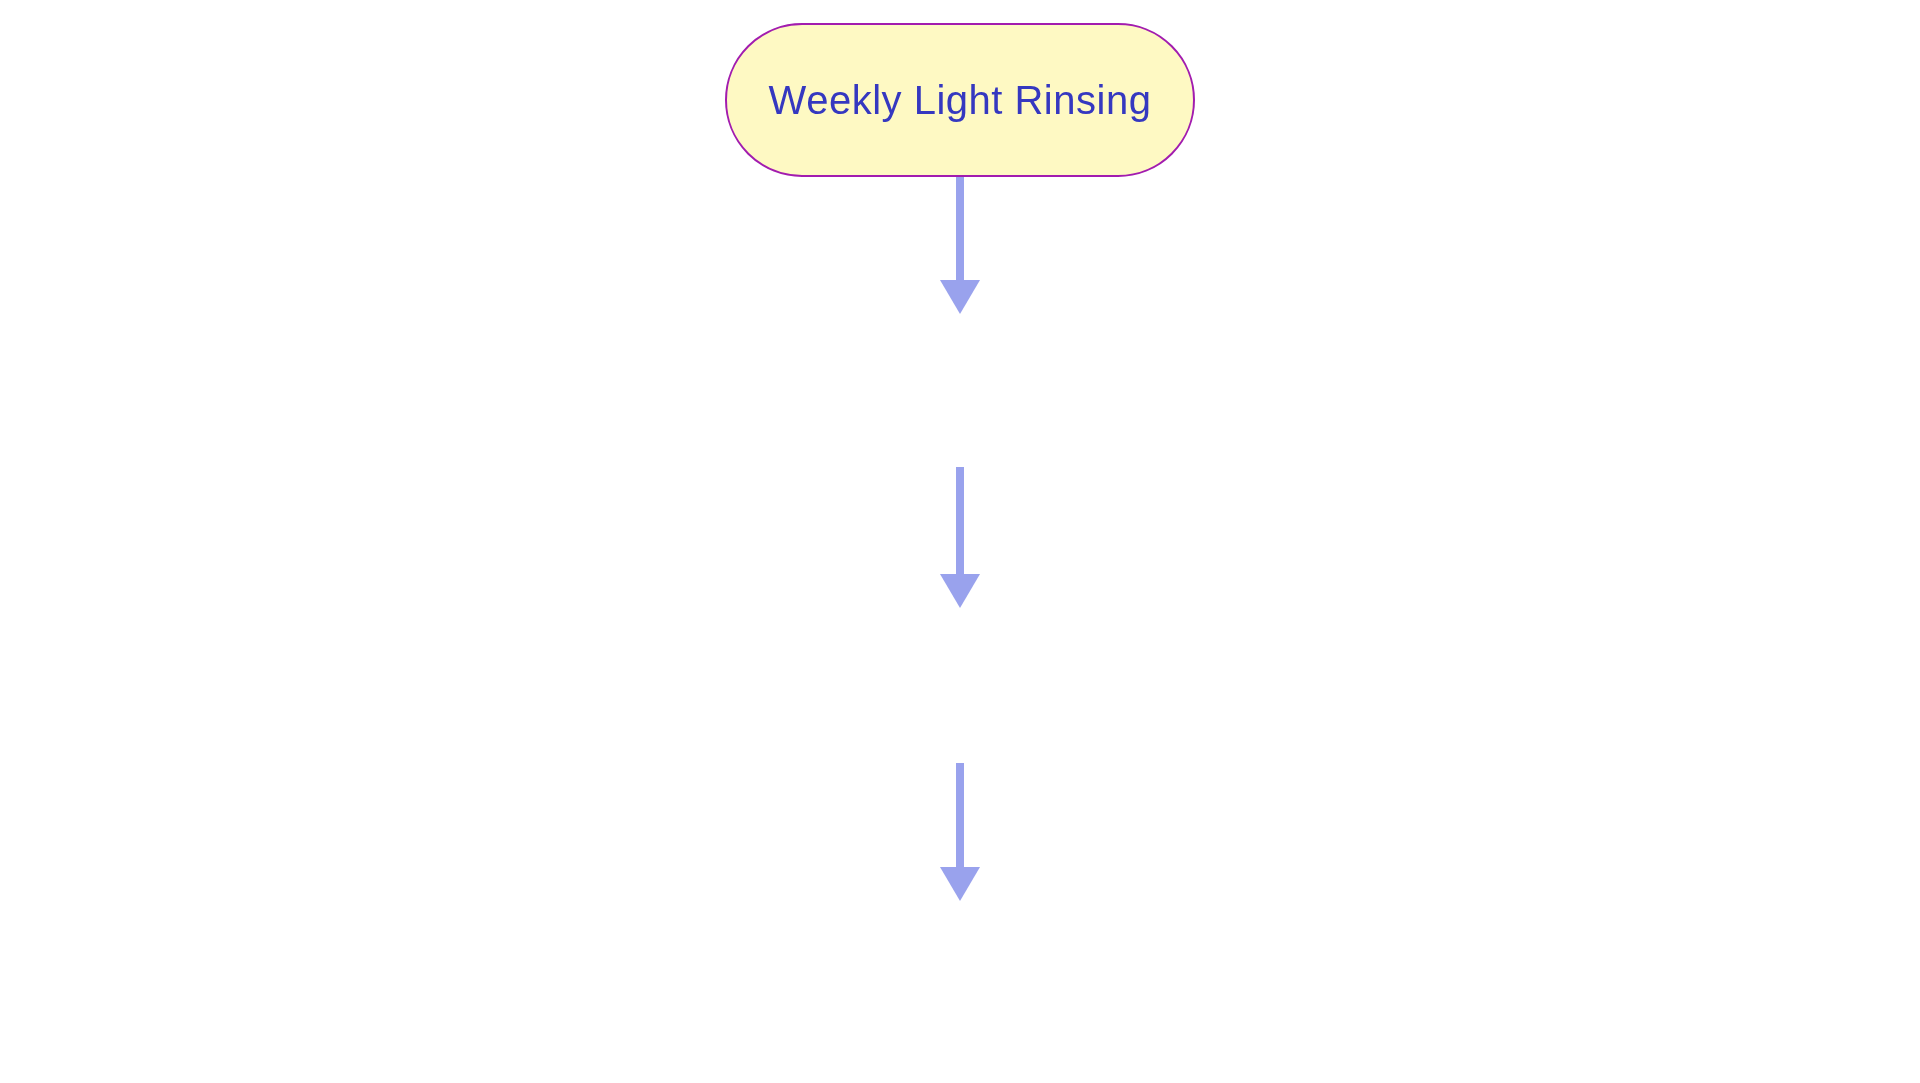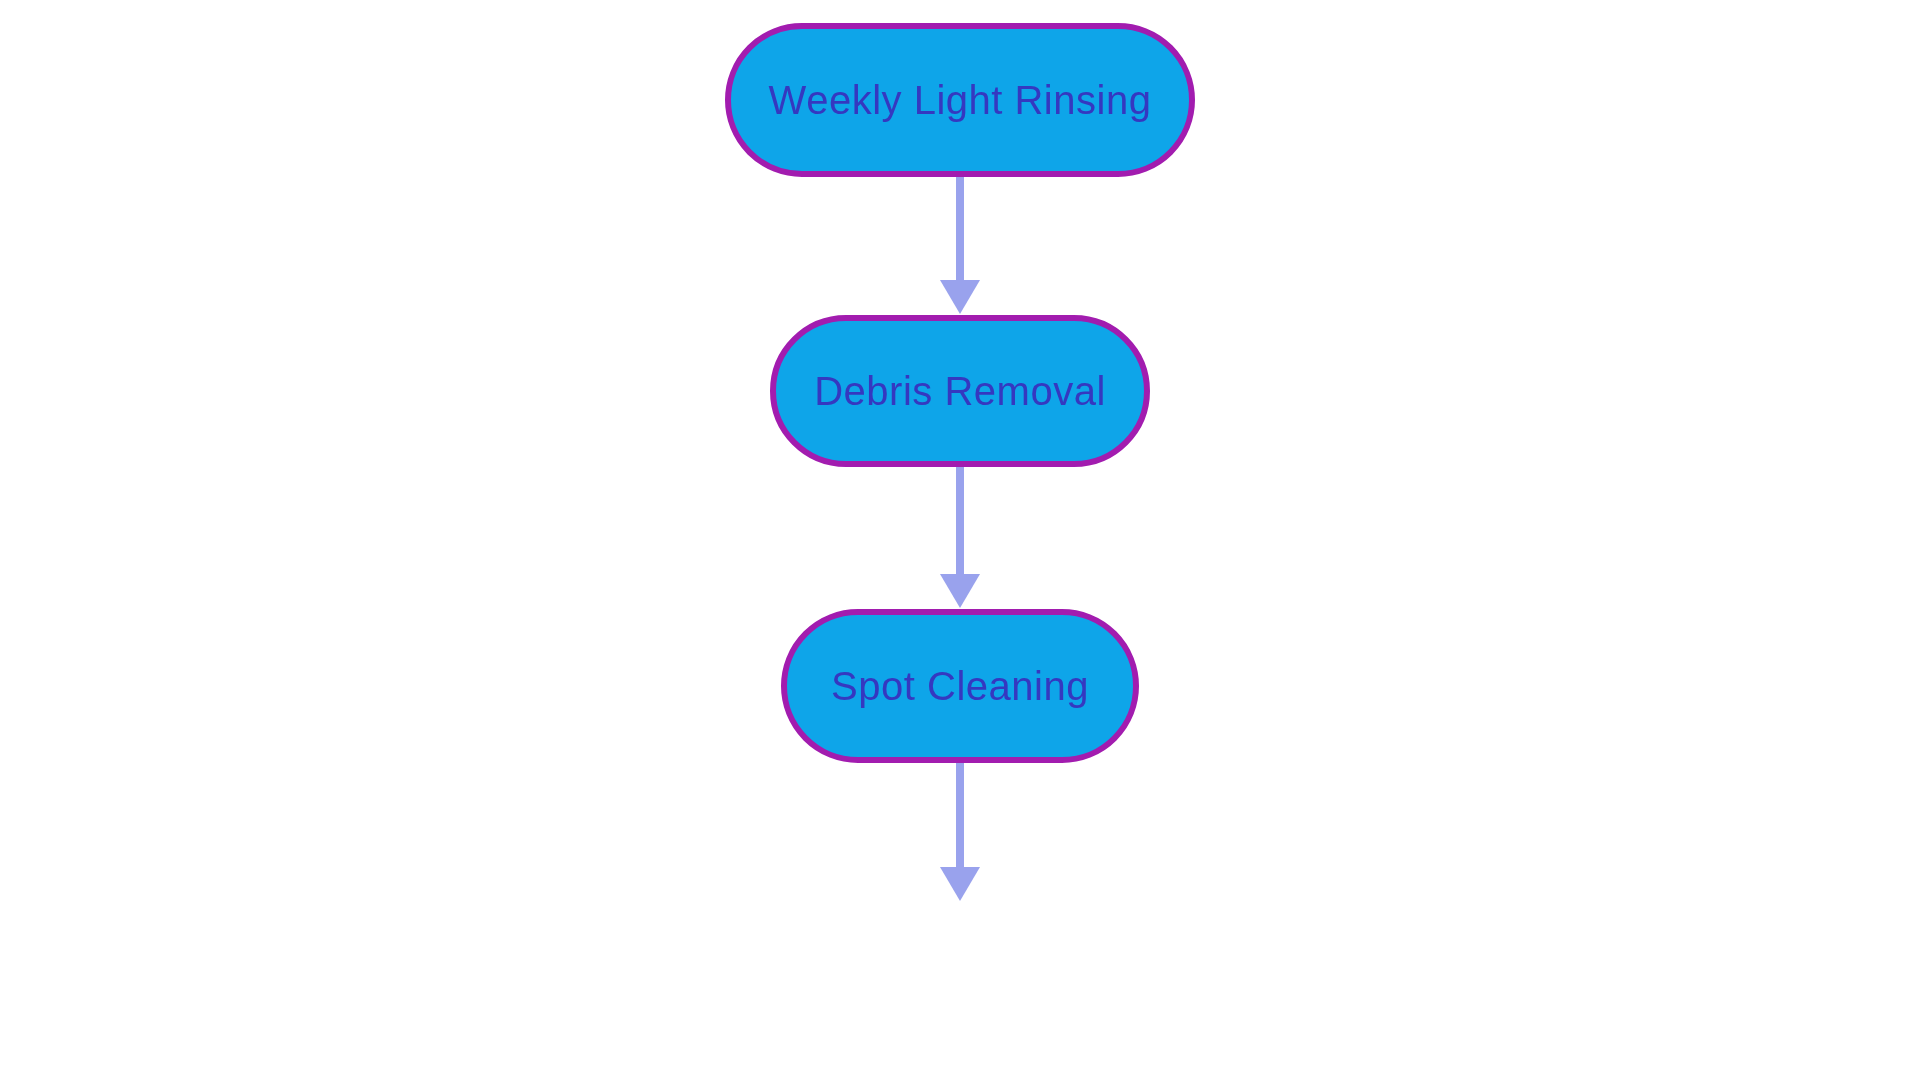--- a/index.html
+++ b/index.html
@@ -11,22 +11,22 @@
     position: relative;
     width: 1920px;
     height: 1083px;
     background: #ffffff;
     overflow: hidden;
     font-family: "Liberation Sans", sans-serif;
   }
   .node {
     position: absolute;
     box-sizing: border-box;
-    background: #0ea5e9;
-    border: 6px solid #a21caf;
+    background: #fef9c3;
+    border: 2px solid #a21caf;
     border-radius: 78px;
     display: flex;
     align-items: center;
     justify-content: center;
   }
   .node-label {
     color: #3538c0;
     font-size: 40px;
     font-weight: 400;
     letter-spacing: 0.5px;
@@ -67,32 +67,26 @@
 
   <div class="node node-1">
     <span class="node-label">Weekly Light Rinsing</span>
   </div>
 
   <div class="arrow arrow-1">
     <div class="arrow-stem"></div>
     <div class="arrow-head"></div>
   </div>
 
-  <div class="node node-2">
-    <span class="node-label">Debris Removal</span>
-  </div>
 
   <div class="arrow arrow-2">
     <div class="arrow-stem"></div>
     <div class="arrow-head"></div>
   </div>
 
-  <div class="node node-3">
-    <span class="node-label">Spot Cleaning</span>
-  </div>
 
   <div class="arrow arrow-3">
     <div class="arrow-stem"></div>
     <div class="arrow-head"></div>
   </div>
 
 
 </div>
 
 </body></html>

